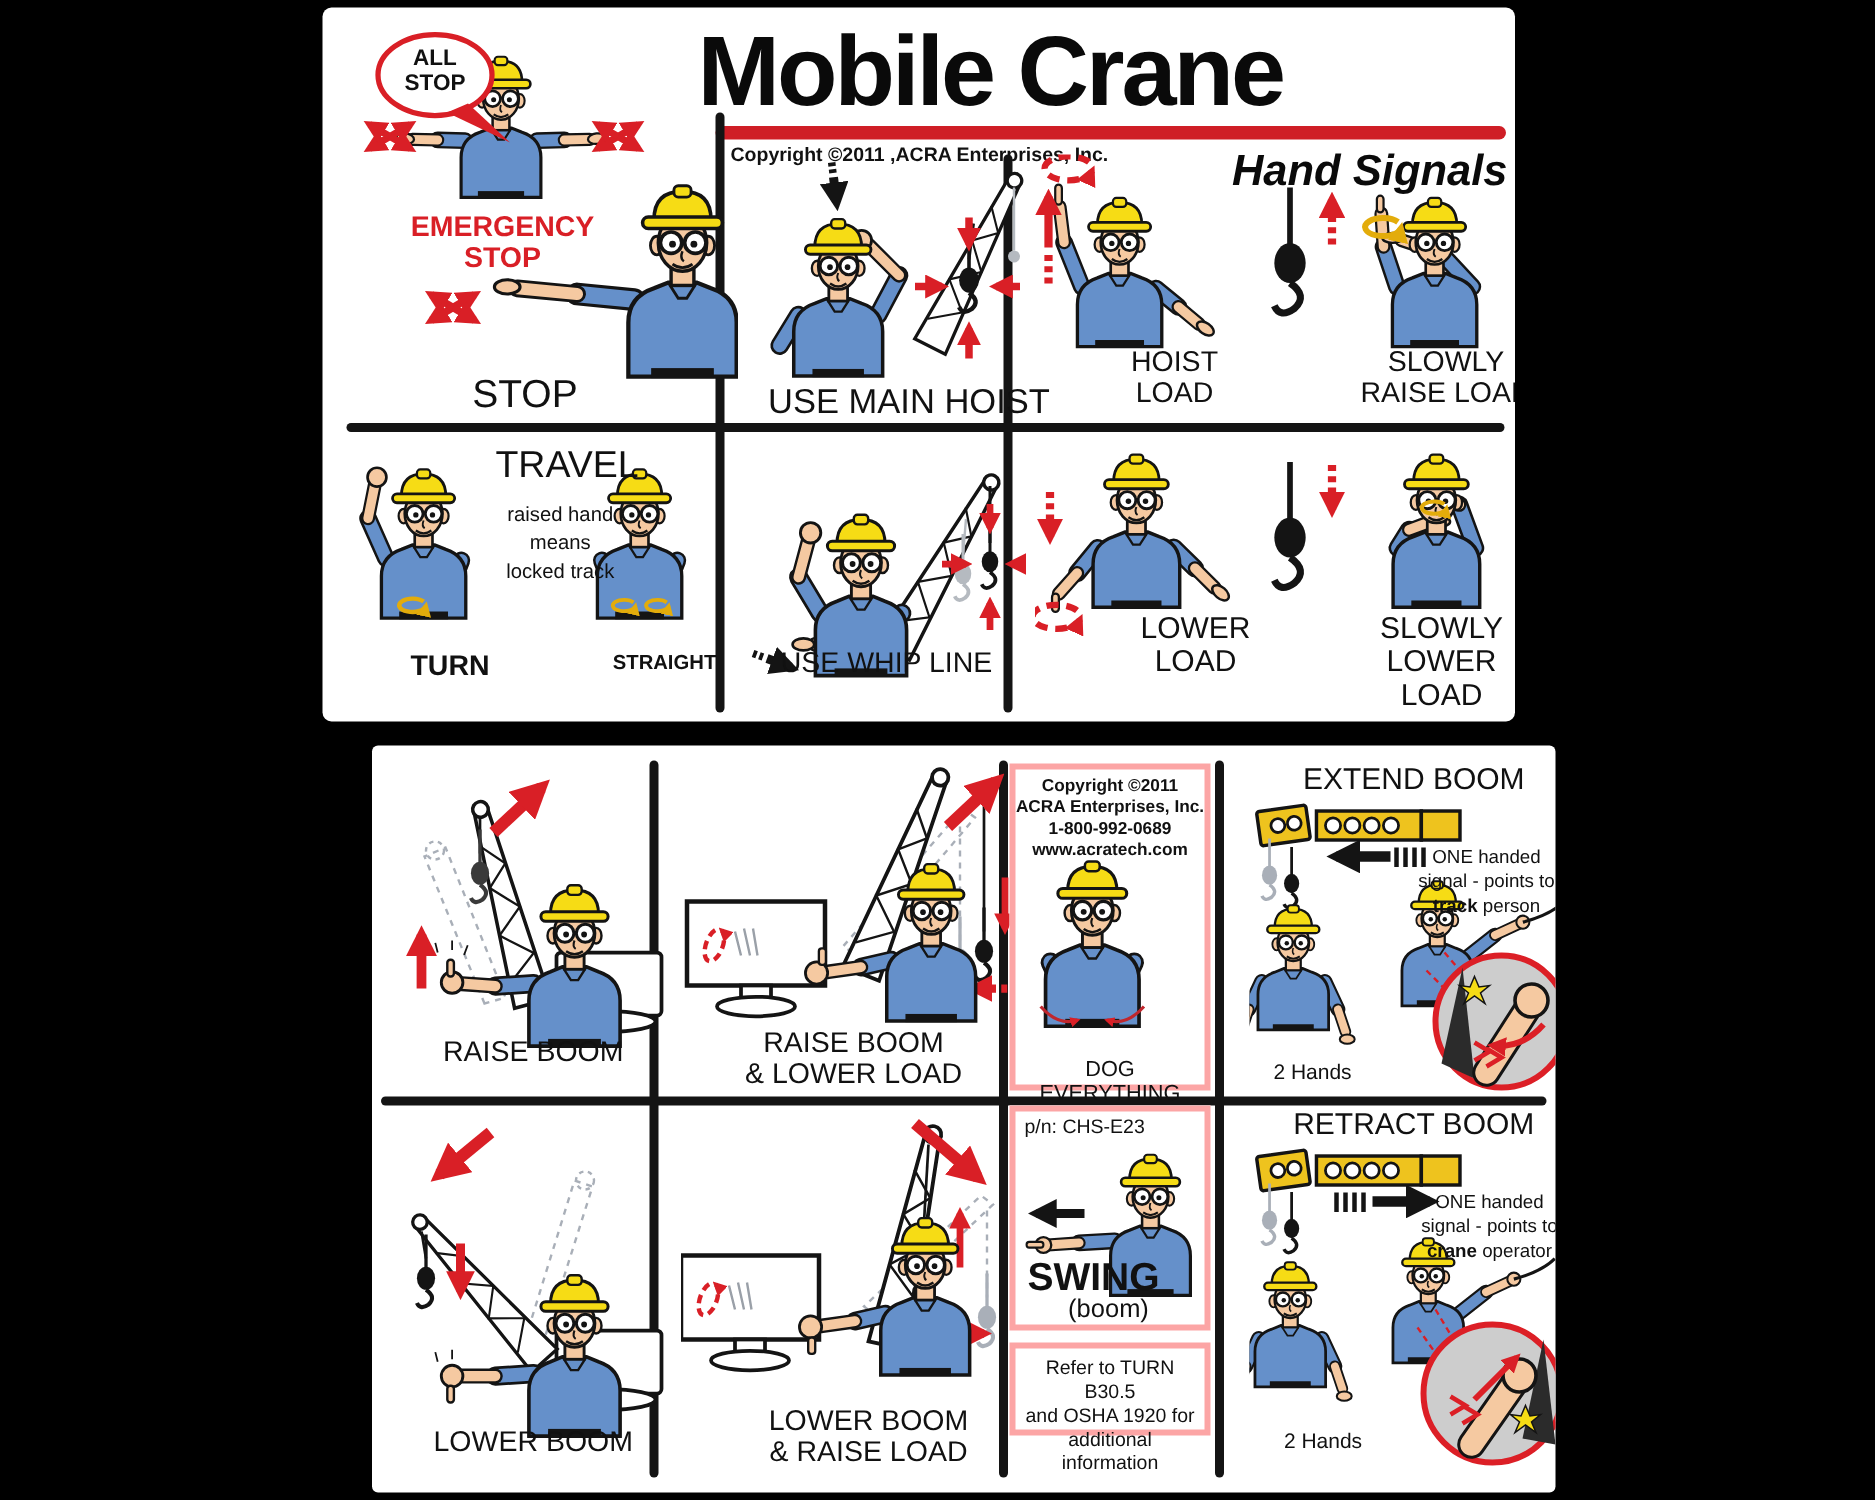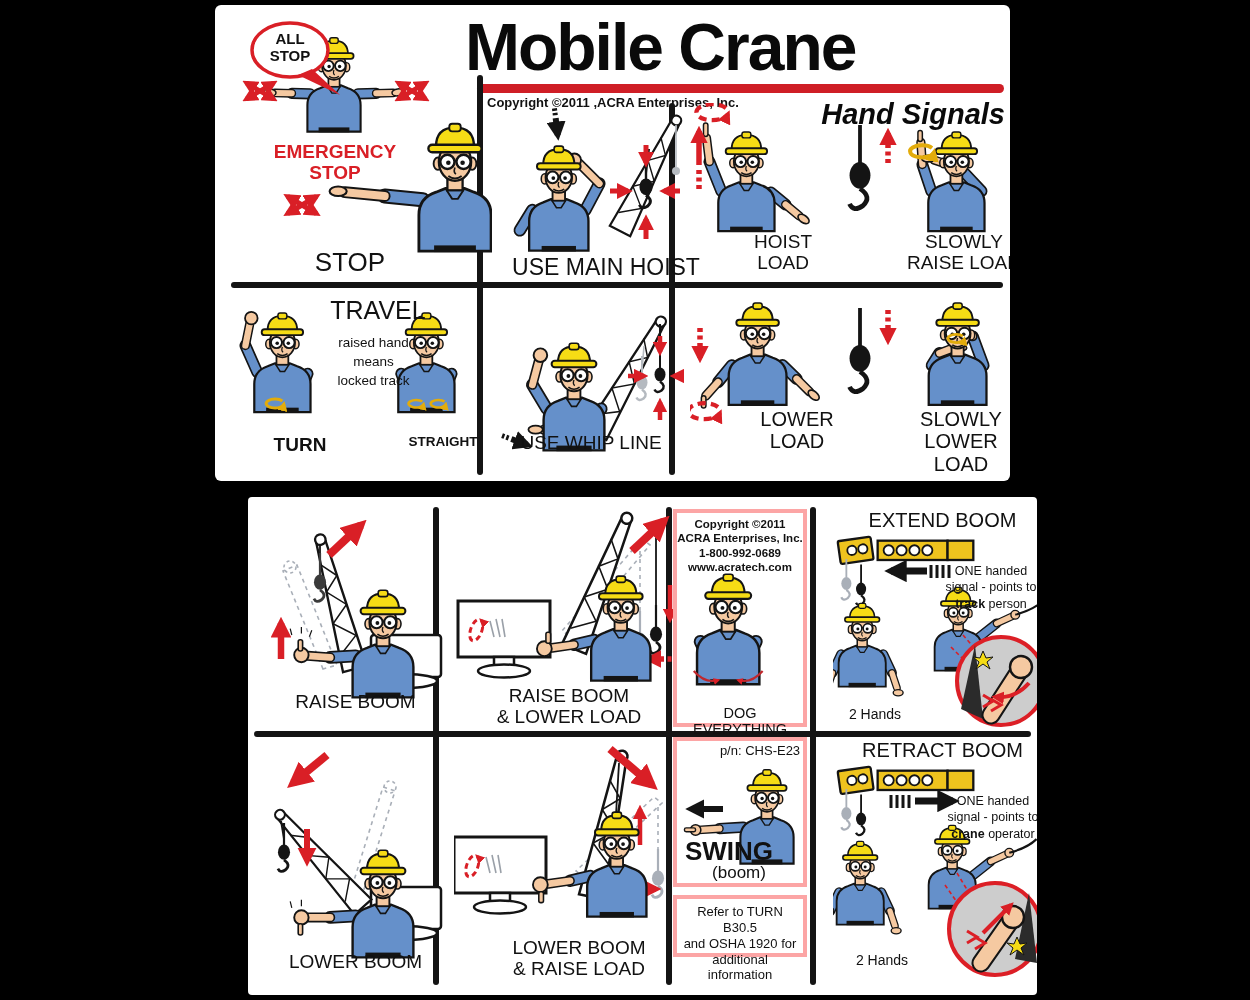--- a/index.html
+++ b/index.html
@@ -591,21 +591,21 @@
         <use href="#wk"></use>
       </g>
     </svg>
     <div class="lbl" style="left:30px;top:200px;width:190px;font-size:19px">
       <div>LOWER BOOM</div>
       <div>&amp; RAISE LOAD</div>
     </div>
   </div>
 
   <div class="box" style="left:425px;top:240px;width:134px;height:150px">
-    <div class="lbl" style="left:23px;top:3px;width:120px;text-align:center;font-size:13px">p/n: CHS-E23</div>
+    <div class="lbl" style="left:6px;top:3px;width:120px;text-align:left;font-size:13px">p/n: CHS-E23</div>
     <svg width="126" height="142" viewBox="0 0 126 142" style="position:absolute;left:0;top:0">
       <line x1="46" y1="68" x2="14" y2="68" stroke="#141414" stroke-width="6" marker-end="url(#mK)"></line>
       <g transform="translate(48,26) scale(0.70)">
         <path d="M26,86 L-8,88" stroke="#141414" stroke-width="16" stroke-linecap="round"></path>
         <path d="M26,86 L-8,88" stroke="#6590ca" stroke-width="11.5" stroke-linecap="round"></path>
         <path d="M-8,88 L-38,90" stroke="#141414" stroke-width="12.5" stroke-linecap="round"></path>
         <path d="M-8,88 L-38,90" stroke="#f5c9a1" stroke-width="8.5" stroke-linecap="round"></path>
         <circle cx="-42" cy="90" r="7.5" fill="#f5c9a1" stroke="#141414" stroke-width="2.2"></circle>
         <rect x="-58" y="87" width="16" height="5.5" rx="2.5" fill="#f5c9a1" stroke="#141414" stroke-width="2"></rect>
         <use href="#wk"></use>

